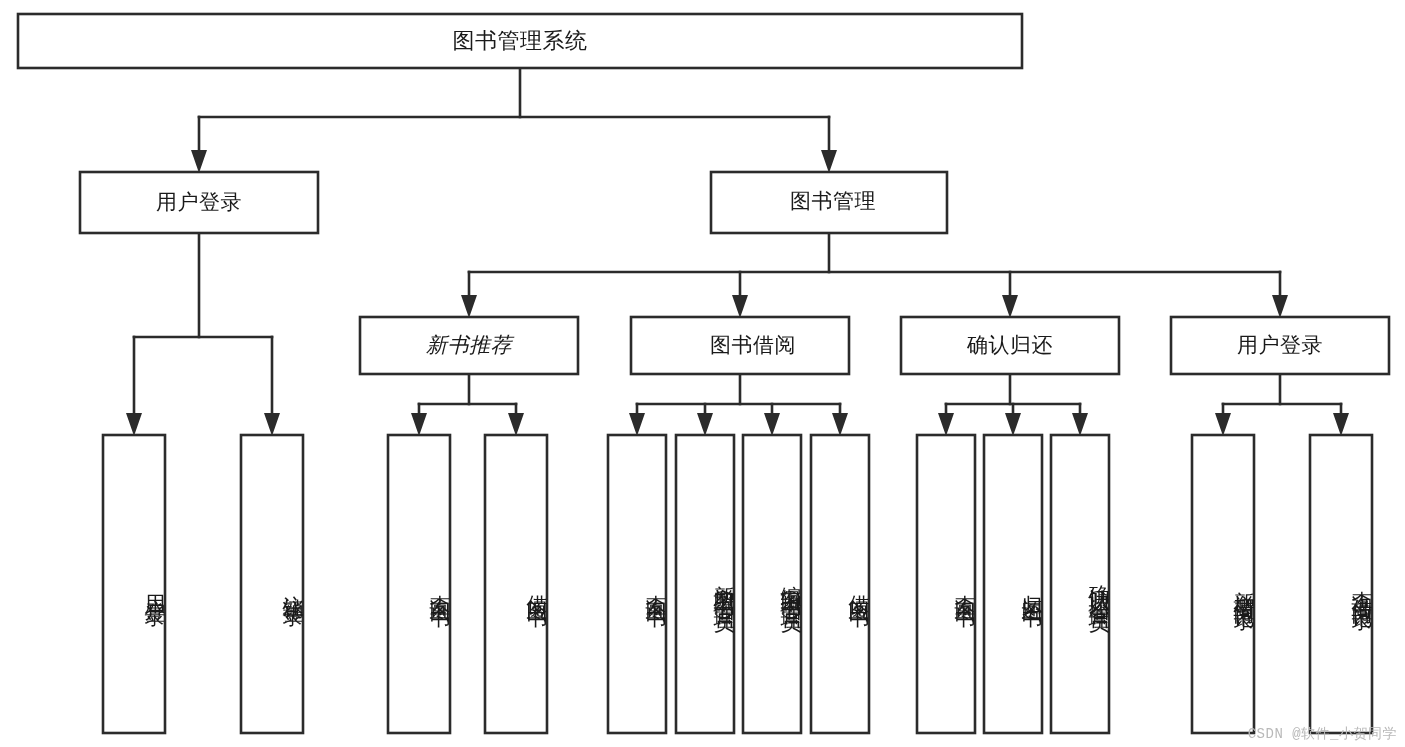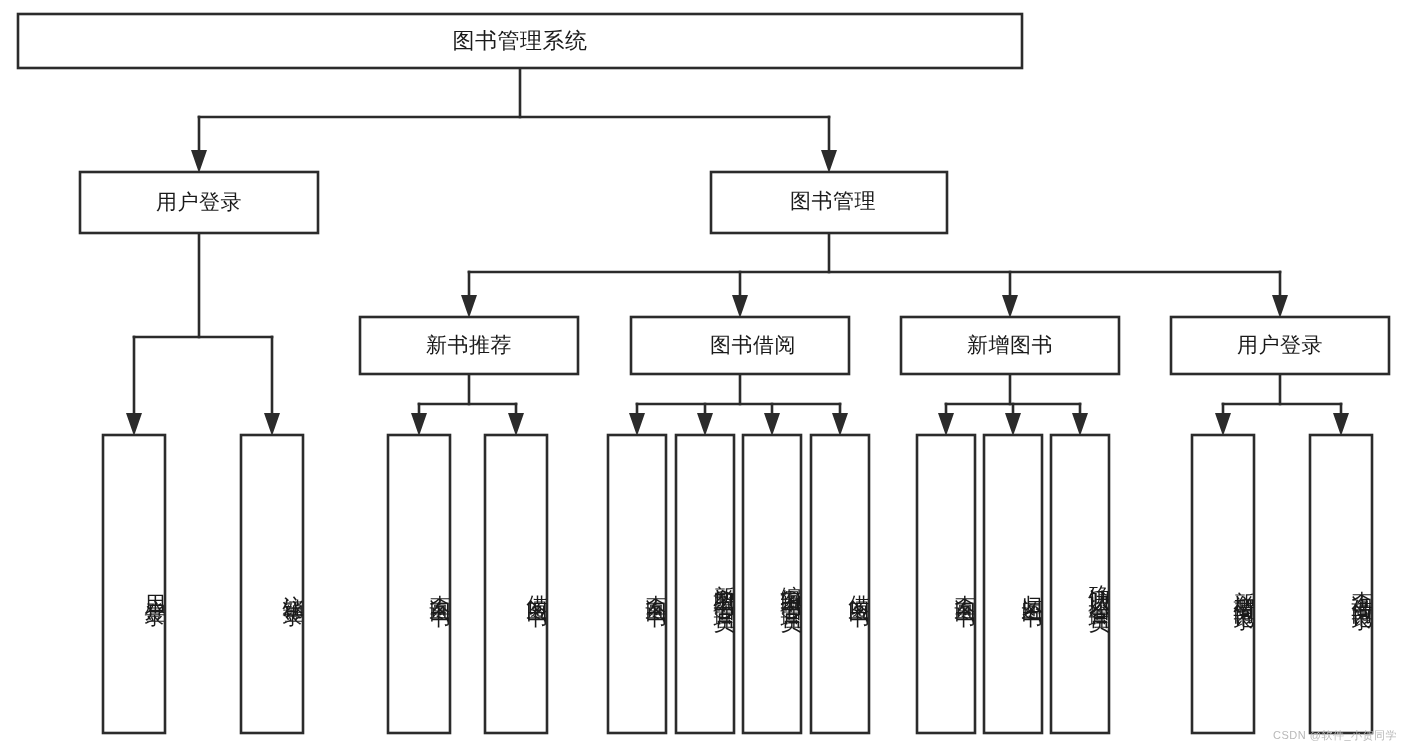--- a/index.html
+++ b/index.html
@@ -69,23 +69,23 @@
     font-size: 21px;
     letter-spacing: 4px;
     line-height: 1.0;
     align-items: flex-start;
     padding-top: 4px;
   }
   .watermark {
     position: absolute;
     right: 8px;
     bottom: 4px;
-    font-size: 11px;
+    font-size: 14px;
     color: #b9b9b9;
-    font-family: Liberation Sans, sans-serif;
+    font-family: Liberation Mono, monospace;
     letter-spacing: 0.5px;
     white-space: nowrap;
   }
 </style>
 </head>
 <body>
 
 <div id="diagram-root">
   <svg id="diagram-svg" viewBox="0 0 1405 747" xmlns="http://www.w3.org/2000/svg">
     <g id="connector-layer">
@@ -162,23 +162,23 @@
         <rect x="984" y="435" width="58" height="298" class="node-box"></rect>
         <rect x="1051" y="435" width="58" height="298" class="node-box"></rect>
         <rect x="1192" y="435" width="62" height="298" class="node-box"></rect>
         <rect x="1310" y="435" width="62" height="298" class="node-box"></rect>
       </g>
   </svg>
   <div id="label-layer">
       <div class="node-label horizontal root" style="left: 18px; top: 14px; width: 1004px; height: 54px;">图书管理系统</div>
       <div class="node-label horizontal" style="left: 80px; top: 172px; width: 238px; height: 61px;">用户登录</div>
       <div class="node-label horizontal" style="left: 711px; top: 172px; width: 236px; height: 59px; padding-left: 8px;">图书管理</div>
-      <div class="node-label horizontal" style="left: 360px; top: 317px; width: 218px; height: 57px;">新书推荐</div>
+      <div class="node-label horizontal" style="left: 360px; top: 317px; width: 218px; height: 57px; font-style: italic;">新书推荐</div>
       <div class="node-label horizontal" style="left: 631px; top: 317px; width: 244px; height: 57px;">图书借阅</div>
-      <div class="node-label horizontal" style="left: 901px; top: 317px; width: 218px; height: 57px;">新增图书</div>
+      <div class="node-label horizontal" style="left: 901px; top: 317px; width: 218px; height: 57px;">确认归还</div>
       <div class="node-label horizontal" style="left: 1171px; top: 317px; width: 218px; height: 57px;">用户登录</div>
       <div class="node-label vertical" style="left: 103px; top: 435px; width: 62px; height: 298px;">用户登录</div>
       <div class="node-label vertical" style="left: 241px; top: 435px; width: 62px; height: 298px;">注销登录</div>
       <div class="node-label vertical" style="left: 388px; top: 435px; width: 62px; height: 298px;">查询图书</div>
       <div class="node-label vertical" style="left: 485px; top: 435px; width: 62px; height: 298px;">借阅图书</div>
       <div class="node-label vertical" style="left: 608px; top: 435px; width: 58px; height: 298px;">查询图书</div>
       <div class="node-label vertical" style="left: 676px; top: 435px; width: 58px; height: 298px;">新增图书（管理员）</div>
       <div class="node-label vertical" style="left: 743px; top: 435px; width: 58px; height: 298px;">编辑图书（管理员）</div>
       <div class="node-label vertical" style="left: 811px; top: 435px; width: 58px; height: 298px;">借阅图书</div>
       <div class="node-label vertical" style="left: 917px; top: 435px; width: 58px; height: 298px;">查询图书</div>

